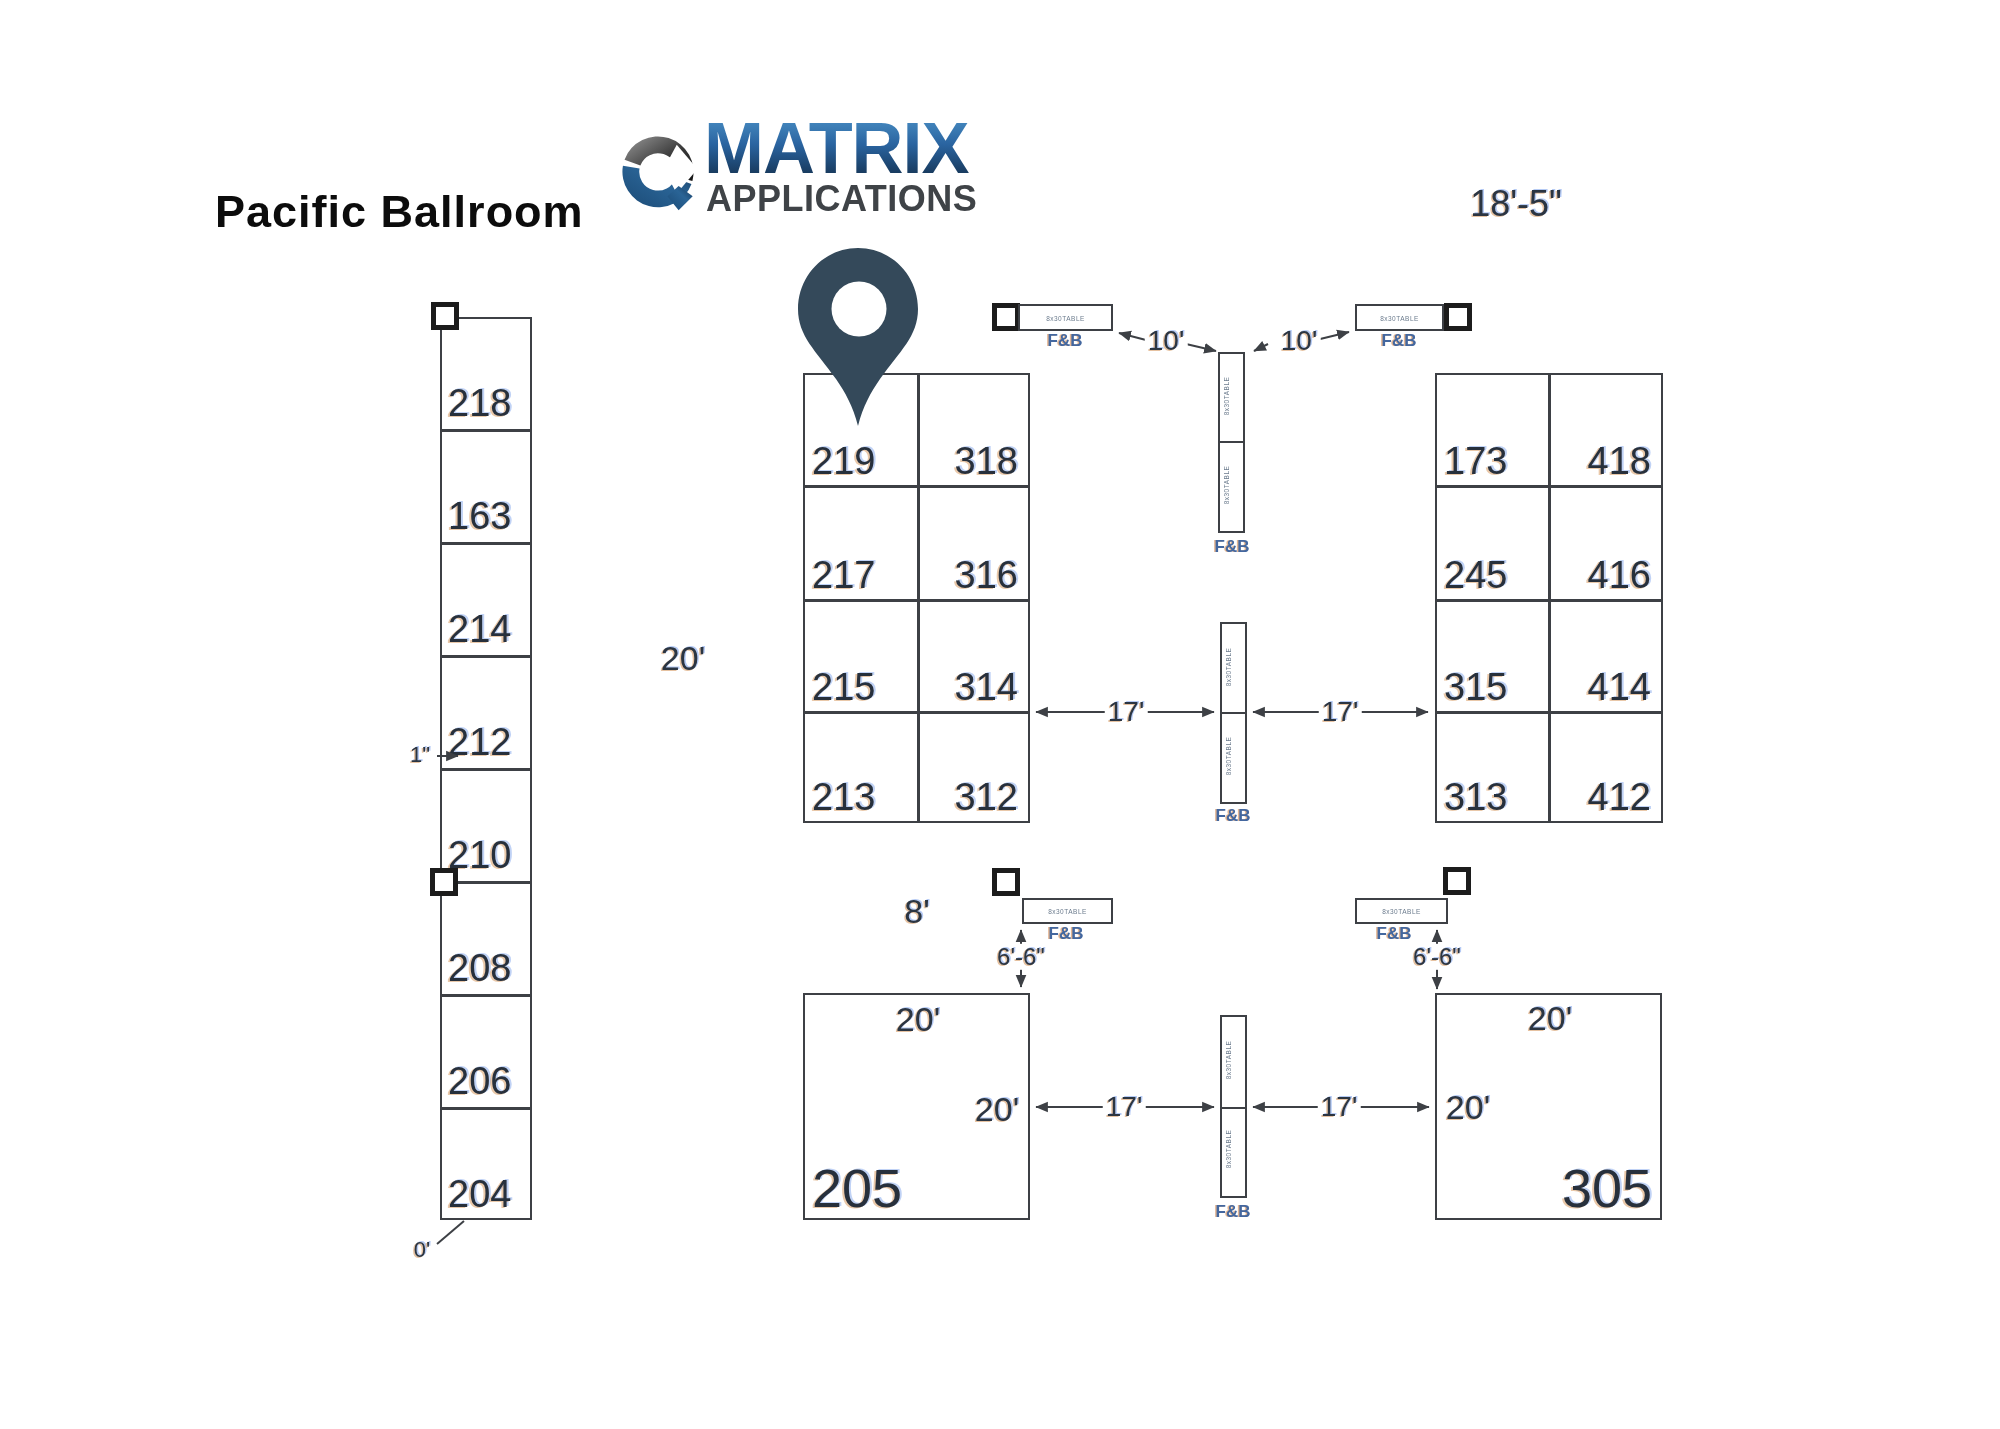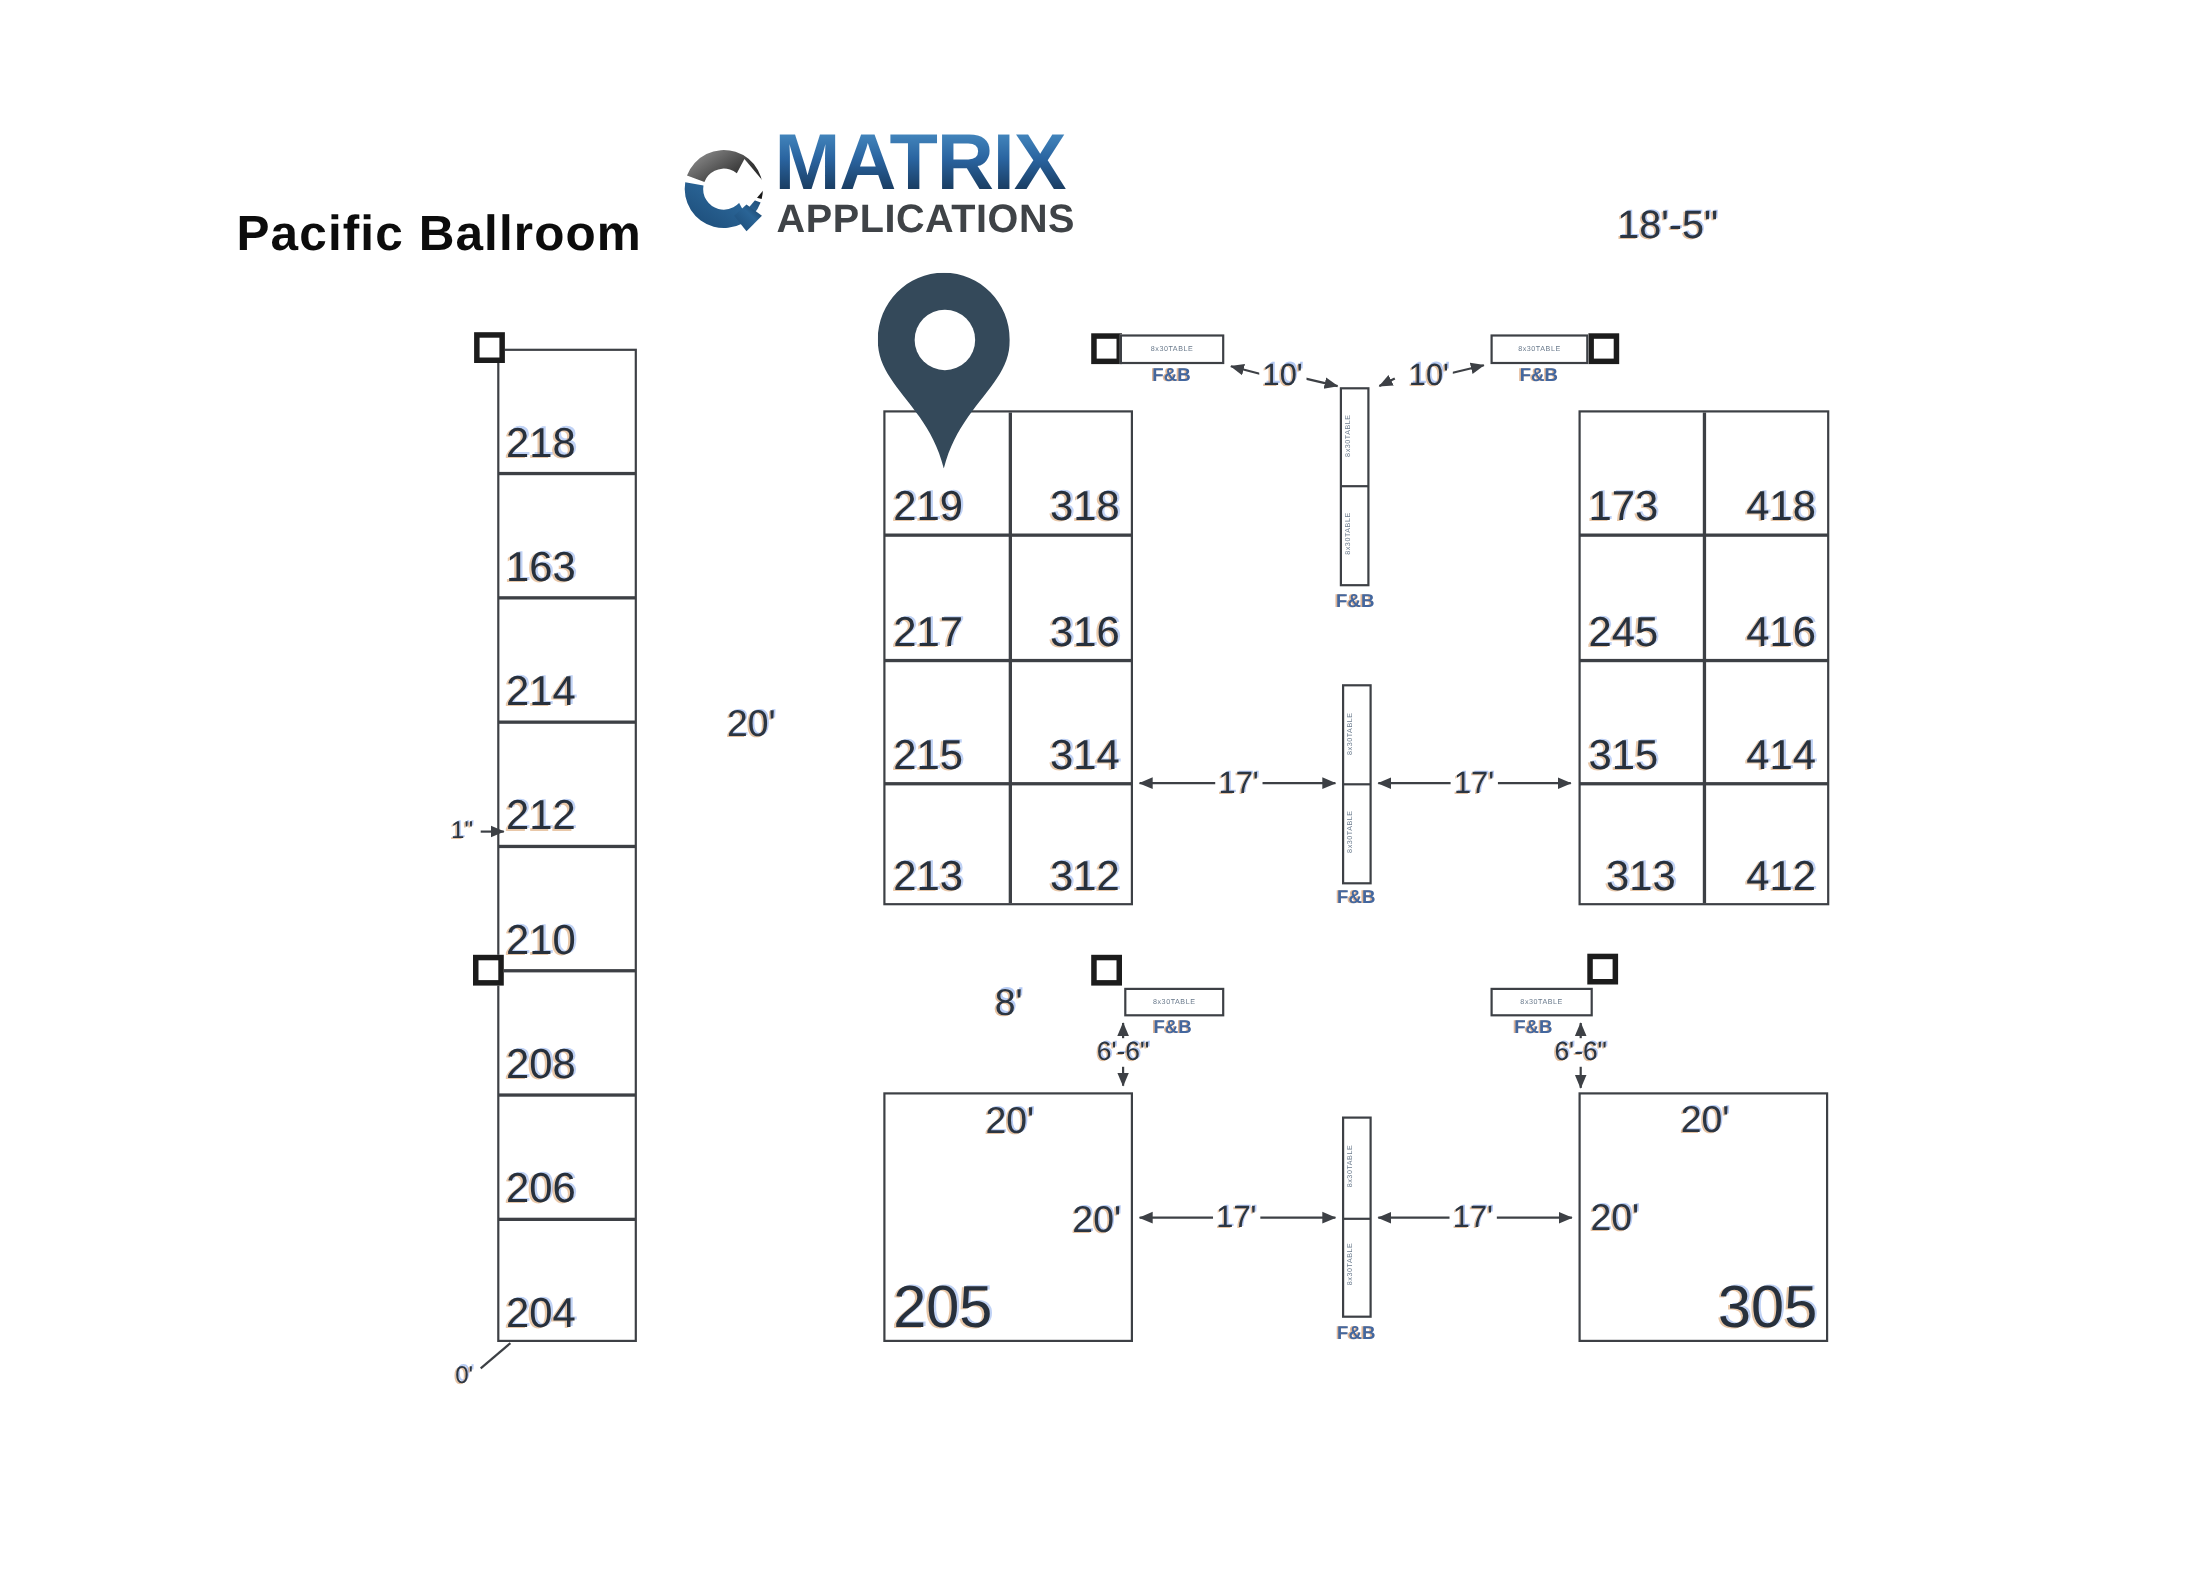--- a/index.html
+++ b/index.html
@@ -62,21 +62,21 @@
       </defs>
       <path d="M4.3 38 A38 38 0 0 1 76.7 60.8 L59.3 56.2 A20 20 0 0 0 21.2 44.2 Z" fill="url(#gDark)"></path>
       <path d="M2.6 44.4 A38 38 0 0 0 75.7 64 L58.8 57.8 A20 20 0 0 1 20.3 47.5 Z" fill="url(#gBlue)"></path>
       <polygon points="60,22 82,48 60,74 46,48" fill="#ffffff"></polygon>
       <polygon points="62,66 77,77 62,92 50,77" fill="url(#gBlue)"></polygon>
     </svg>
     <div class="brand">MATRIX</div>
     <div class="subbrand">APPLICATIONS</div>
   </div>
 
-  <div class="blk" style="left:452px;top:317px;width:127px;height:903px;">
+  <div class="blk" style="left:440px;top:317px;width:92px;height:903px;">
     <div class="hdiv" style="top:110px;"></div>
     <div class="hdiv" style="top:223px;"></div>
     <div class="hdiv" style="top:336px;"></div>
     <div class="hdiv" style="top:449px;"></div>
     <div class="hdiv" style="top:562px;"></div>
     <div class="hdiv" style="top:675px;"></div>
     <div class="hdiv" style="top:788px;"></div>
     <span class="bn" style="left:6px;bottom:796px;">218</span>
     <span class="bn" style="left:6px;bottom:683px;">163</span>
     <span class="bn" style="left:6px;bottom:570px;">214</span>
@@ -106,21 +106,21 @@
     <div class="vdiv" style="left:111px;"></div>
     <div class="hdiv" style="top:110px;"></div>
     <div class="hdiv" style="top:224px;"></div>
     <div class="hdiv" style="top:336px;"></div>
     <span class="bn" style="left:7px;bottom:341px;">173</span>
     <span class="bn" style="right:10px;bottom:341px;margin-top:12px;">418</span>
     <span class="bn" style="left:7px;bottom:227px;">245</span>
     <span class="bn" style="right:10px;bottom:227px;">416</span>
     <span class="bn" style="left:7px;bottom:115px;">315</span>
     <span class="bn" style="right:10px;bottom:115px;">414</span>
-    <span class="bn" style="left:7px;bottom:5px;margin-left:16px;">313</span>
+    <span class="bn" style="left:7px;bottom:5px;">313</span>
     <span class="bn" style="right:10px;bottom:5px;">412</span>
   </div>
 
   <div class="blk" style="left:803px;top:993px;width:227px;height:227px;">
     <span class="bn bn-big" style="left:7px;bottom:3px;">205</span>
   </div>
   <div class="blk" style="left:1435px;top:993px;width:227px;height:227px;">
     <span class="bn bn-big" style="right:8px;bottom:3px;">305</span>
   </div>
 

